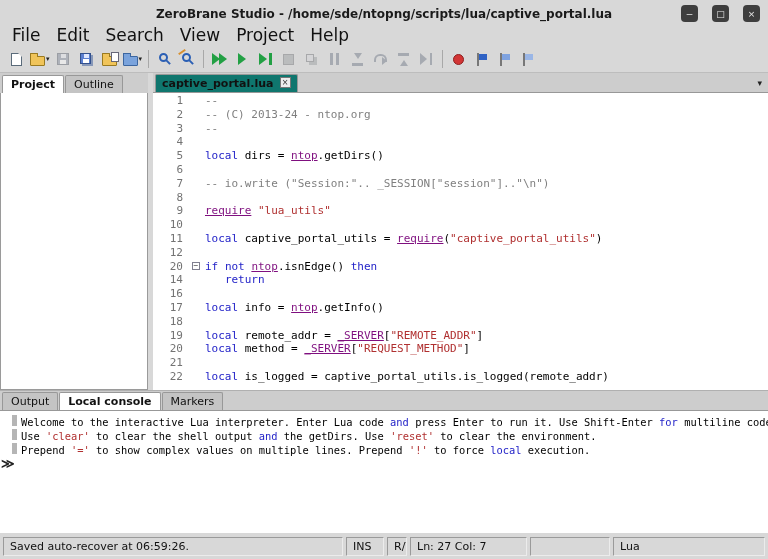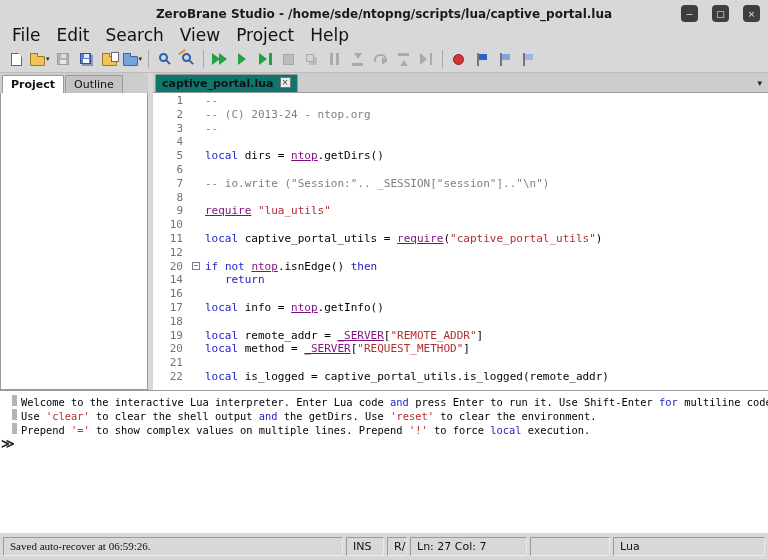--- a/index.html
+++ b/index.html
@@ -109,21 +109,21 @@
   .con-row{display:flex;height:14px;white-space:pre;padding-left:12px;}
   .con-marker{width:5px;height:11px;background:#b5b5b5;margin-right:4px;flex:none;}
   .con-text{white-space:pre;}
   .con-prompt-row{height:16px;padding-left:1px;}
   .prompt{font-size:13px;font-weight:bold;color:#222;}
 
   
   .statusbar{height:26px;display:flex;align-items:center;gap:3px;padding:3px 3px;flex:none;}
   .sb-field{height:19px;line-height:17px;font-size:11px;padding:0 6px;background:var(--chrome);
             border:1px solid;border-color:#9a9a9a #ececec #ececec #9a9a9a;white-space:nowrap;overflow:hidden;}
-  .sb-msg{flex:1;font-family:Liberation Serif, serif;}
+  .sb-msg{flex:1;}
   .sb-ins{width:38px;}
   .sb-rw{width:20px;}
   .sb-pos{width:117px;}
   .sb-blank{width:80px;}
   .sb-lang{width:152px;}
 </style>
 </head>
 <body>
 
 <div class="window">
@@ -262,20 +262,25 @@
           <div class="ed-row"><span class="lnum">18</span><span class="fold"></span><span class="code"></span></div>
           <div class="ed-row"><span class="lnum">19</span><span class="fold"></span><span class="code"><span class="t-kw">local </span><span class="t-plain">remote_addr = </span><span class="t-glob">_SERVER</span><span class="t-plain">[</span><span class="t-str">"REMOTE_ADDR"</span><span class="t-plain">]</span></span></div>
           <div class="ed-row"><span class="lnum">20</span><span class="fold"></span><span class="code"><span class="t-kw">local </span><span class="t-plain">method = </span><span class="t-glob">_SERVER</span><span class="t-plain">[</span><span class="t-str">"REQUEST_METHOD"</span><span class="t-plain">]</span></span></div>
           <div class="ed-row"><span class="lnum">21</span><span class="fold"></span><span class="code"></span></div>
           <div class="ed-row"><span class="lnum">22</span><span class="fold"></span><span class="code"><span class="t-kw">local </span><span class="t-plain">is_logged = captive_portal_utils.is_logged(remote_addr)</span></span></div>
         </div>
     </div>
   </div>
 
   <div class="bottom">
+    <div class="tabstrip">
+        <div class="tab">Output</div>
+        <div class="tab active">Local console</div>
+        <div class="tab">Markers</div>
+      </div>
     <div class="console">
         <div class="con-row"><span class="con-marker"></span><span class="con-text"><span class="t-plain">Welcome to the interactive Lua interpreter. Enter Lua code </span><span class="t-kw">and</span><span class="t-plain"> press Enter to run it. Use Shift-Enter </span><span class="t-kw">for</span><span class="t-plain"> multiline code.</span></span></div>
         <div class="con-row"><span class="con-marker"></span><span class="con-text"><span class="t-plain">Use </span><span class="t-str">'clear'</span><span class="t-plain"> to clear the shell output </span><span class="t-kw">and</span><span class="t-plain"> the getDirs. Use </span><span class="t-str">'reset'</span><span class="t-plain"> to clear the environment.</span></span></div>
         <div class="con-row"><span class="con-marker"></span><span class="con-text"><span class="t-plain">Prepend </span><span class="t-str">'='</span><span class="t-plain"> to show complex values on multiple lines. Prepend </span><span class="t-str">'!'</span><span class="t-plain"> to force </span><span class="t-kw">local</span><span class="t-plain"> execution.</span></span></div>
         <div class="con-prompt-row"><span class="prompt">≫</span></div>
       </div>
   </div>
 
   <div class="statusbar">
     <div class="sb-field sb-msg">Saved auto-recover at 06:59:26.</div>

